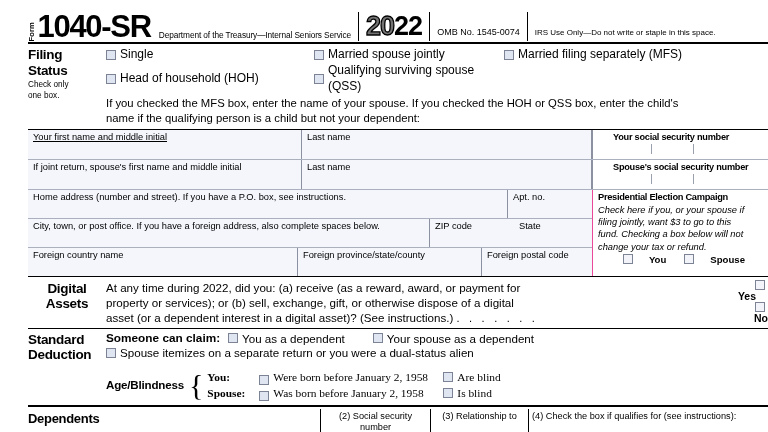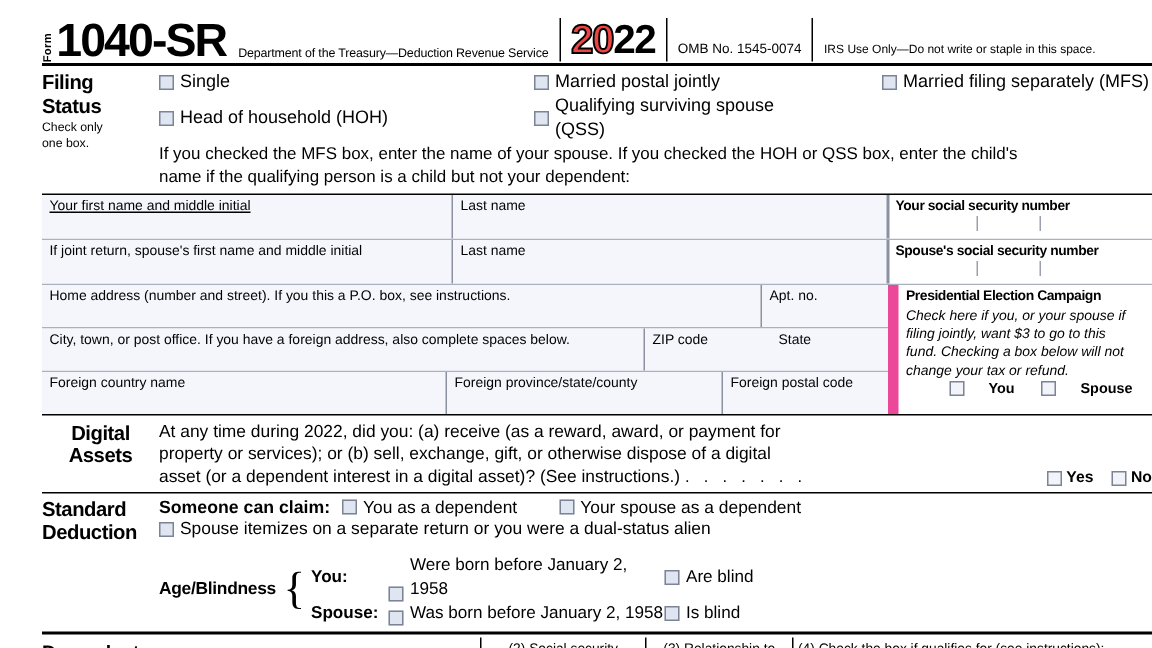--- a/index.html
+++ b/index.html
@@ -25,83 +25,83 @@
     font-size:7.5px;font-weight:bold;letter-spacing:.2px;
     writing-mode:vertical-rl;transform:rotate(180deg);
     line-height:1;margin-right:2px;padding-bottom:3px;
   }
   .hdr-num{font-size:31px;font-weight:bold;letter-spacing:-1.3px;line-height:.95;}
   .hdr-mid{margin-left:8px;padding-bottom:1px;flex:0 0 auto;}
   .hdr-dept{font-size:8.3px;line-height:1.15;letter-spacing:-.1px;}
   .hdr-title{font-size:16px;font-weight:bold;line-height:1.05;letter-spacing:-.4px;}
   .hdr-sep{width:1px;background:#000;align-self:stretch;margin:0 7px;}
   .hdr-year{font-size:27px;font-weight:bold;line-height:1;letter-spacing:-1px;padding-bottom:1px;}
-  .yr-hollow{color:#ef4444;-webkit-text-stroke:1.3px #000;}
+  .yr-hollow{color:#737373;-webkit-text-stroke:1.3px #000;}
   .hdr-omb{font-size:9px;padding-bottom:4px;white-space:nowrap;}
   .hdr-irs{font-size:8px;padding-bottom:4px;white-space:nowrap;}
 
   
   .sec{display:flex;}
   .sec-lbl{width:78px;flex:0 0 78px;padding-top:3px;}
   .sec-lbl .t{font-size:13.5px;font-weight:bold;line-height:1.12;letter-spacing:-.3px;}
   .sec-lbl .s{font-size:8.2px;line-height:1.18;margin-top:2px;}
   .fs-body{flex:1;padding-top:3px;}
-  .fs-line{display:flex;align-items:center;font-size:12px;line-height:1.32;gap:42px;}
+  .fs-line{display:flex;align-items:center;font-size:12px;line-height:1.32;}
   .fs-c1{width:208px;flex:0 0 208px;display:flex;align-items:center;}
   .fs-c2{width:190px;flex:0 0 190px;display:flex;align-items:center;}
   .fs-c3{display:flex;align-items:center;}
   .fs-note{font-size:11.3px;line-height:1.24;margin-top:1px;}
 
   
   .grid{border-top:1px solid #000;border-bottom:1px solid #000;}
   .grow{display:flex;border-bottom:1px solid #aab0bd;}
   .grow:last-child{border-bottom:none;}
   .gcell{
     position:relative;box-sizing:border-box;
     border-right:1px solid #8b91a0;
     background:#f4f6fb;overflow:hidden;
   }
   .gcell:last-child{border-right:none;}
   .gcell .lab{font-size:9.3px;padding:2px 0 0 5px;line-height:1.15;white-space:nowrap;}
   .h28{height:28px;}
   .h29{height:29px;}
 
   .ssnbox{background:#fff;border-left:1px solid #8b91a0;}
-  .ssnbox .lab{font-weight:bold;font-size:9.2px;padding:2px 0 0 4px;letter-spacing:-.25px;}
+  .ssnbox .lab{font-weight:bold;font-size:9.2px;padding:2px 0 0 20px;letter-spacing:-.25px;}
   .ssn-ticks{position:relative;height:12px;}
   .ssn-ticks i{position:absolute;top:1px;width:1px;height:10px;background:#9aa0ad;}
 
   
   .pres{
     width:176px;flex:0 0 176px;background:#fff;
-    border-left:7px solid #ec4899;box-sizing:border-box;padding:2px 9px 0 5px;
+    border-left:1px solid #ec4899;box-sizing:border-box;padding:2px 19px 0 5px;
   }
   .pres .h{font-size:9.3px;font-weight:bold;letter-spacing:-.3px;line-height:1.2;}
   .pres .b{font-size:9.3px;line-height:1.31;margin-top:1px;font-style:italic;}
   .pres .ck{display:flex;justify-content:flex-end;align-items:center;margin-top:1px;font-size:9.6px;font-weight:bold;}
   .pres .ck span{margin-right:16px;display:flex;align-items:center;}
   .pres .ck span:last-child{margin-right:2px;}
 
   
   .da{display:flex;border-bottom:1px solid #000;padding:3px 0 3px 0;}
   .da-txt{flex:1;font-size:11.6px;line-height:1.30;}
-  .da-ans{display:flex;align-items:flex-end;padding-bottom:1px;font-size:10.5px;font-weight:bold;}
+  .da-ans{display:flex;align-items:flex-end;padding-bottom:1px;font-size:10.5px;font-weight:bold;flex-direction:column;}
   .da-ans .cb{margin-right:3px;}
   .dots{letter-spacing:3.2px;font-size:11px;}
 
   
   .sd{display:flex;border-bottom:2px solid #000;padding-top:2px;padding-bottom:3px;}
   .sd-body{flex:1;}
   .sd-l1{display:flex;align-items:center;font-size:11.6px;}
   .sd-l1 b{font-size:11.8px;margin-right:8px;}
   .sd-l2{display:flex;align-items:center;font-size:11.6px;margin-top:1px;}
   .ab{display:flex;align-items:center;margin-top:6px;padding-left:78px;}
   .ab-lbl{font-size:11.6px;font-weight:bold;letter-spacing:-.2px;}
   .brace{font-size:30px;line-height:0;margin:0 4px 0 5px;font-family:"Liberation Serif",serif;font-weight:300;}
-  .ab-rows .r{display:flex;align-items:center;font-size:11.4px;line-height:1.42;}
+  .ab-rows .r{display:flex;align-items:center;font-size:11.4px;line-height:1.42;font-family:Liberation Serif, serif;}
   .ab-who{width:52px;flex:0 0 52px;font-weight:bold;}
   .ab-b1{width:184px;flex:0 0 184px;display:flex;align-items:flex-end;}
   .ab-b2{display:flex;align-items:center;}
 
   
   .dep{display:flex;border-bottom:1px solid #000;}
   .dep-l{width:120px;flex:0 0 120px;padding-top:3px;}
   .dep-l .t{font-size:13px;font-weight:bold;letter-spacing:-.3px;line-height:1.1;}
   .dep-names{flex:1;position:relative;}
   .dep-col{box-sizing:border-box;border-left:1px solid #000;position:relative;}
@@ -112,21 +112,21 @@
 </head>
 <body>
 
 <div class="page">
  <div class="form">
 
   <div class="hdr">
     <div class="hdr-form">Form</div>
     <div class="hdr-num">1040-SR</div>
     <div class="hdr-mid">
-      <div class="hdr-dept">Department of the Treasury—Deduction Revenue Service</div>
+      <div class="hdr-dept">Department of the Treasury—Internal Seniors Service</div>
     </div>
     <div class="hdr-sep"></div>
     <div class="hdr-year"><span class="yr-hollow">20</span><span>22</span></div>
     <div class="hdr-sep"></div>
     <div class="hdr-omb">OMB No. 1545-0074</div>
     <div class="hdr-sep"></div>
     <div class="hdr-irs">IRS Use Only—Do not write or staple in this space.</div>
   </div>
 
   <div class="sec">
@@ -137,21 +137,21 @@
       <div class="s">one box.</div>
     </div>
     <div class="fs-body">
       <div class="fs-line">
         <div class="fs-c1">
           <span class="cb"></span>
           <span>Single</span>
         </div>
         <div class="fs-c2">
           <span class="cb"></span>
-          <span>Married postal jointly</span>
+          <span>Married spouse jointly</span>
         </div>
         <div class="fs-c3">
           <span class="cb"></span>
           <span>Married filing separately (MFS)</span>
         </div>
       </div>
       <div class="fs-line">
         <div class="fs-c1">
           <span class="cb"></span>
           <span>Head of household (HOH)</span>
@@ -198,21 +198,21 @@
               <i style="left:100px;"></i>
         </div>
       </div>
     </div>
 
     <div class="grow" style="border-bottom:none;">
       <div style="flex:1;">
 
         <div class="grow h28">
           <div class="gcell" style="flex:1;">
-            <div class="lab">Home address (number and street). If you this a P.O. box, see instructions.</div>
+            <div class="lab">Home address (number and street). If you have a P.O. box, see instructions.</div>
           </div>
           <div class="gcell" style="width:84px;flex:0 0 84px;border-right:none;">
             <div class="lab">Apt. no.</div>
           </div>
         </div>
 
         <div class="grow h28">
           <div class="gcell" style="flex:1;">
             <div class="lab">City, town, or post office. If you have a foreign address, also complete spaces below.</div>
           </div>

